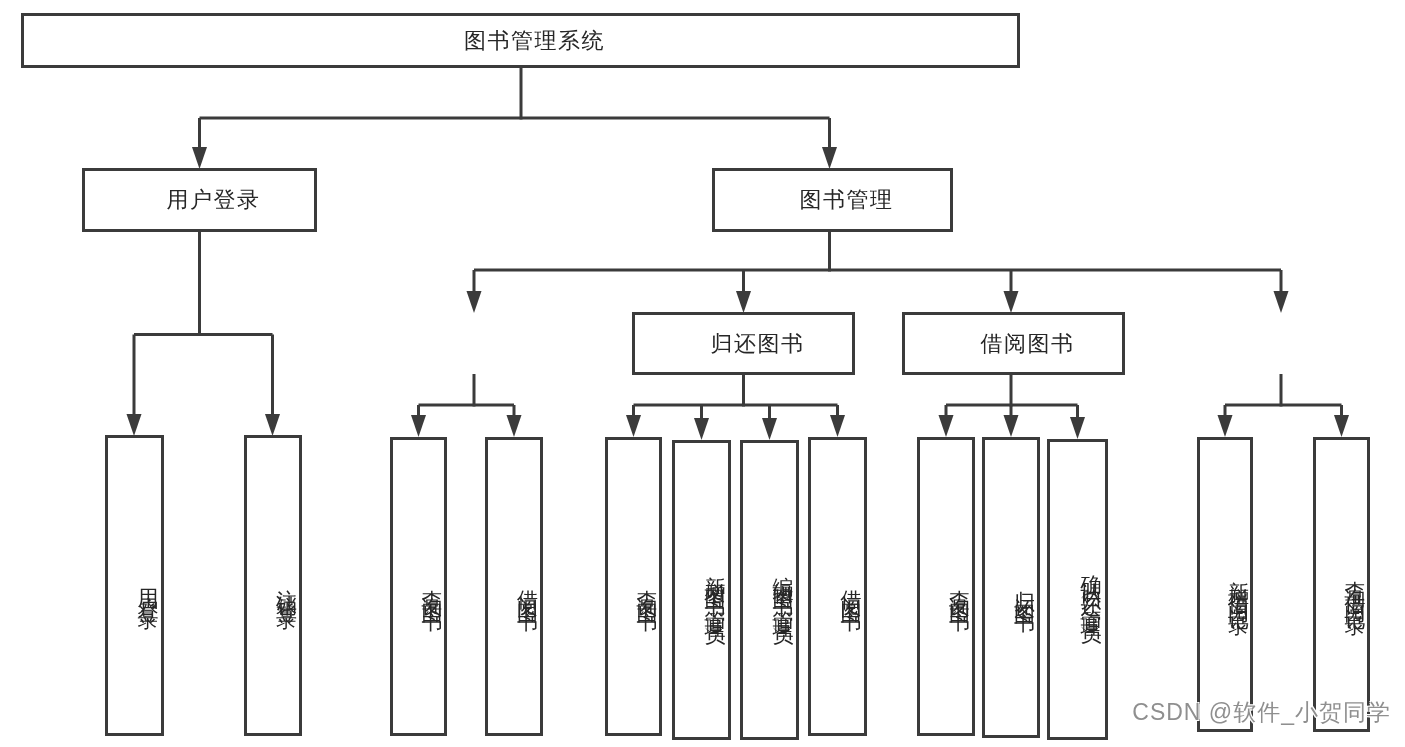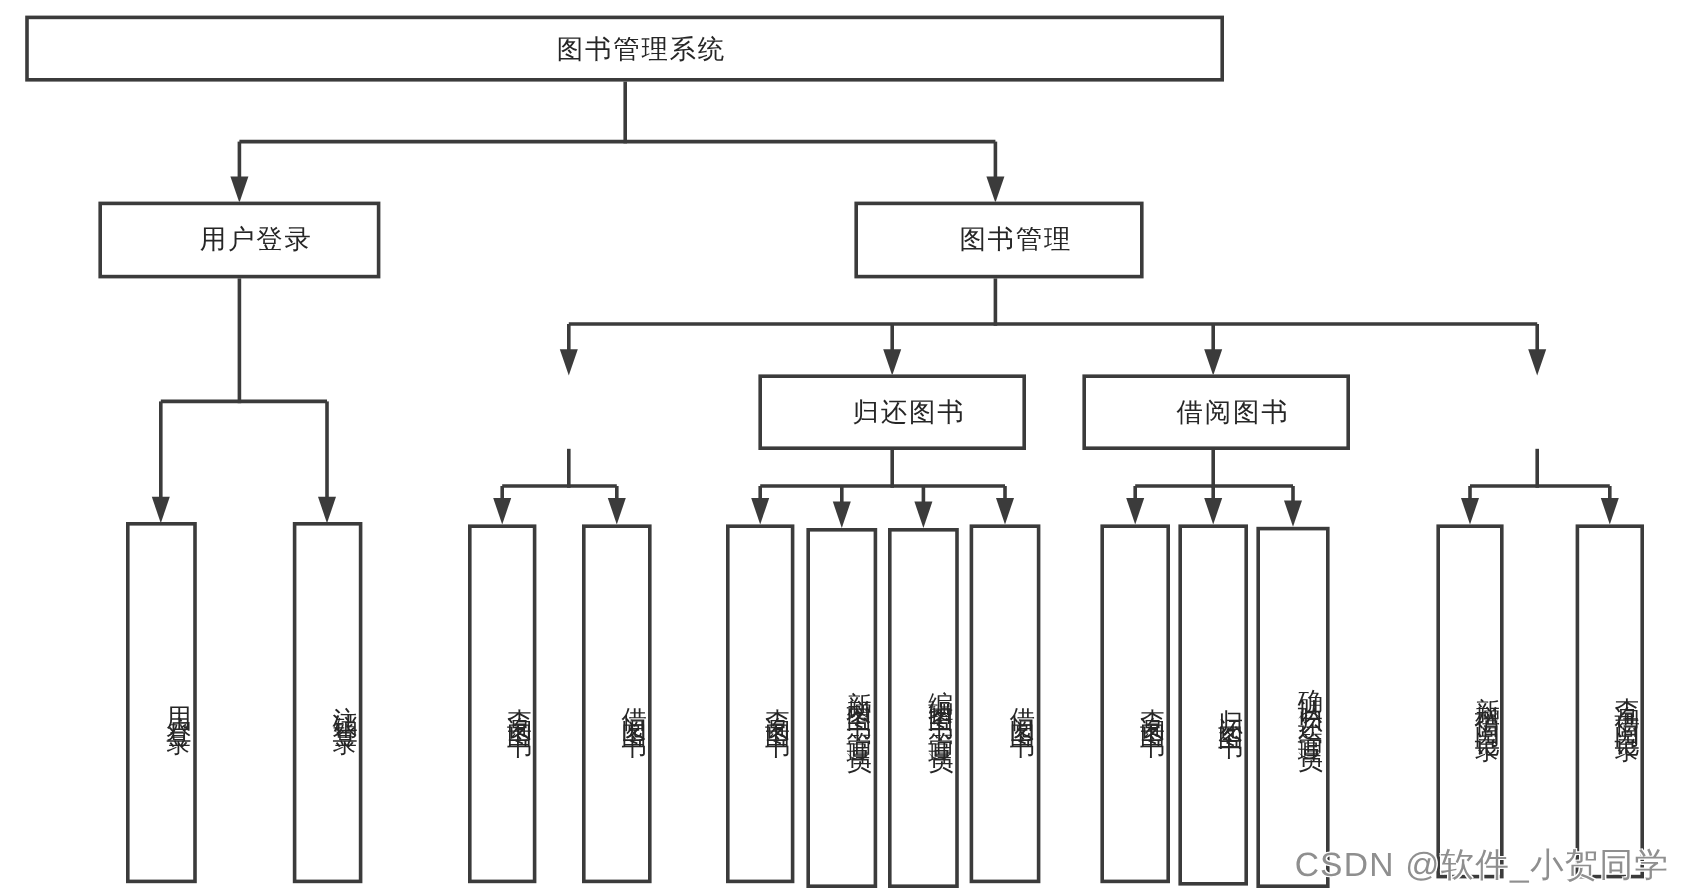--- a/index.html
+++ b/index.html
@@ -36,22 +36,22 @@
   }
   .node.v span{
     writing-mode:vertical-rl;
     text-orientation:mixed;
     font-size:21px;
     letter-spacing:7px;
     line-height:1;
   }
   .watermark{
     position:absolute;
-    right:14px;bottom:7px;
-    font-size:28px;
+    right:14px;bottom:19px;
+    font-size:23px;
     letter-spacing:1px;
     color:var(--wm);
     text-shadow:1px 1px 0 #fff,-1px -1px 0 #fff,1px -1px 0 #fff,-1px 1px 0 #fff;
     white-space:nowrap;
     z-index:5;
     text-align:center;
   }
 </style>
 </head>
 <body>

